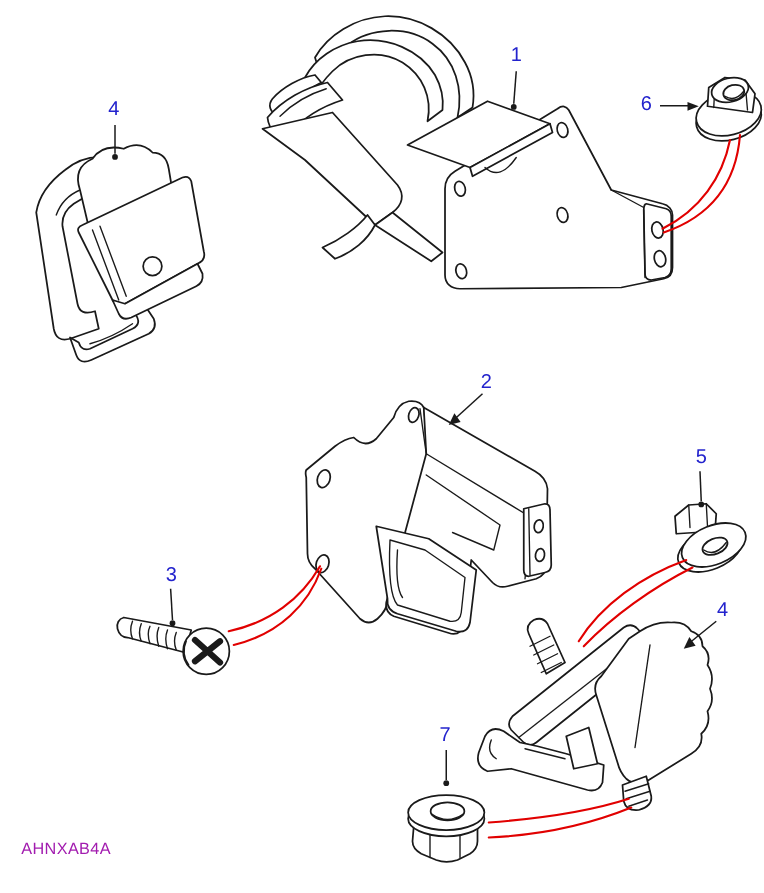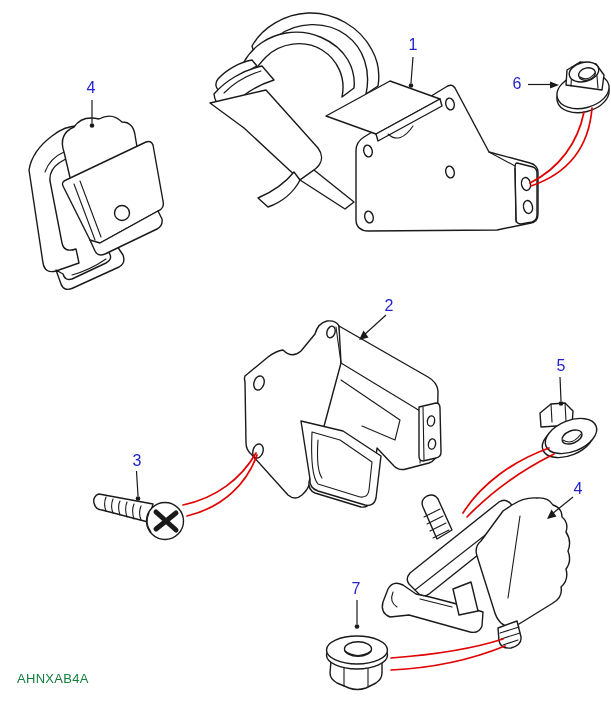--- a/index.html
+++ b/index.html
@@ -2,21 +2,21 @@
 <html><head>
 <meta charset="utf-8">
 <style>
   html,body{margin:0;padding:0;background:#ffffff;}
   #stage{position:relative;width:611px;height:714px;background:#ffffff;overflow:hidden;
          font-family:"Liberation Sans", sans-serif;}
   #art{position:absolute;left:0;top:0;}
   .callout{position:absolute;transform:translate(-50%,-50%);color:#2323cd;
            font-size:16px;font-weight:400;line-height:1;cursor:pointer;
            font-family:"Liberation Sans", sans-serif;}
-  .footer-code{position:absolute;left:17px;top:671px;color:#15803d;font-size:13px;
+  .footer-code{position:absolute;left:17px;top:671px;color:#a21caf;font-size:13px;
            letter-spacing:.3px;font-family:"Liberation Sans", sans-serif;}
   svg path, svg ellipse, svg circle, svg polygon { vector-effect:non-scaling-stroke; }
 </style>
 </head>
 <body>
 
 <div id="stage">
 
 <svg id="art" width="611" height="714" viewBox="0 0 611 714">
   <g stroke="#1a1a1a" stroke-width="1.4" fill="#ffffff" stroke-linejoin="round" stroke-linecap="round">

